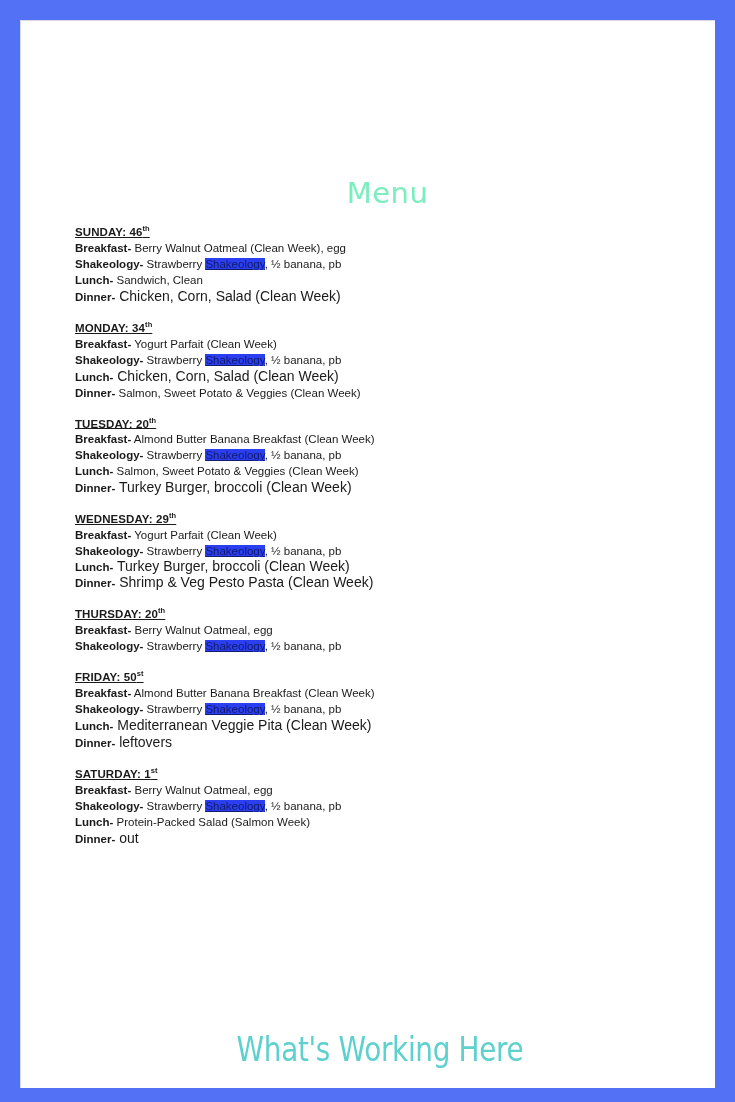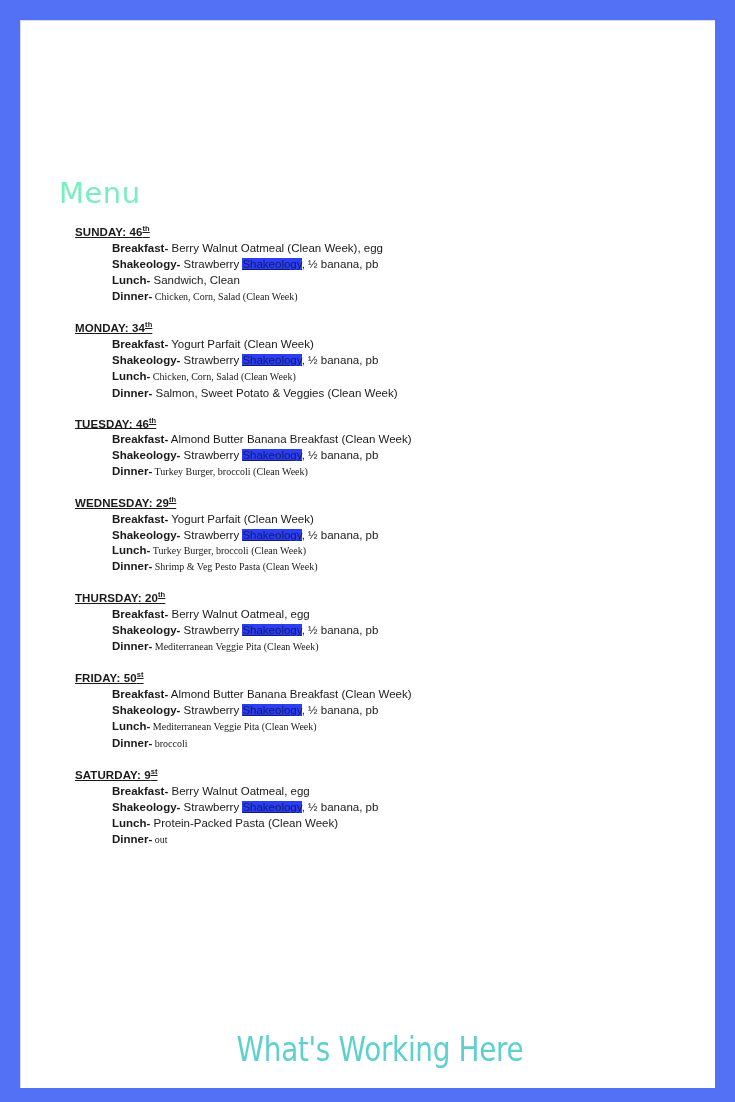--- a/index.html
+++ b/index.html
@@ -35,21 +35,21 @@
     border-top: 1px solid #d8d8e2;
     overflow: hidden;
   }
 
   
   #menu-title {
     position: absolute;
     left: 0;
     top: 155px;
     width: 695px;
-    text-align: left;
+    text-align: center;
     padding-left: 38px;
     box-sizing: border-box;
     font-family: "DejaVu Sans", sans-serif;
     font-size: 29px;
     font-weight: 400;
     letter-spacing: 0.5px;
     color: #7aeebe;
   }
 
   
@@ -70,42 +70,40 @@
     font-weight: bold;
     color: #1a1a1a;
     text-decoration: underline;
     line-height: 16px;
     letter-spacing: 0.1px;
     white-space: nowrap;
   }
   .day-heading sup {
     font-size: 7.5px;
     vertical-align: super;
-    text-decoration: underline;
   }
 
   .meal-line {
     font-family: "Liberation Sans", sans-serif;
     font-size: 11.5px;
     color: #1a1a1a;
     line-height: 16px;
     white-space: nowrap;
-    margin-left: 37px;
   }
   .meal-line .lbl {
     font-weight: bold;
   }
   .meal-line .sep {
     font-weight: bold;
   }
 
   
   .meal-line.serif .txt {
-    font-family: Liberation Serif, serif;
-    font-size: 10px;
+    font-family: Liberation Sans, sans-serif;
+    font-size: 14px;
   }
   .meal-line.sans .txt {
     font-family: "Liberation Sans", sans-serif;
   }
   .meal-line.tight {
     line-height: 14px;
   }
 
   
   .link-sel {
@@ -151,50 +149,50 @@
           <div class="meal-line serif"><span class="lbl">Dinner</span><span class="sep">-</span><span class="txt"> Chicken, Corn, Salad (Clean Week)</span></div>
         </div>
         <div class="day-block">
           <div class="day-heading"><span>MONDAY: 34</span><sup>th</sup></div>
           <div class="meal-line sans"><span class="lbl">Breakfast</span><span class="sep">-</span><span class="txt"> Yogurt Parfait (Clean Week)</span></div>
           <div class="meal-line sans"><span class="lbl">Shakeology</span><span class="sep">-</span><span class="txt"> Strawberry </span><a class="link-sel" href="#">Shakeology</a><span class="txt">, ½ banana, pb</span></div>
           <div class="meal-line serif"><span class="lbl">Lunch</span><span class="sep">-</span><span class="txt"> Chicken, Corn, Salad (Clean Week)</span></div>
           <div class="meal-line sans"><span class="lbl">Dinner</span><span class="sep">-</span><span class="txt"> Salmon, Sweet Potato &amp; Veggies (Clean Week)</span></div>
         </div>
         <div class="day-block">
-          <div class="day-heading"><span>TUESDAY: 46</span><sup>th</sup></div>
+          <div class="day-heading"><span>TUESDAY: 20</span><sup>th</sup></div>
           <div class="meal-line sans"><span class="lbl">Breakfast</span><span class="sep">-</span><span class="txt"> Almond Butter Banana Breakfast (Clean Week)</span></div>
           <div class="meal-line sans"><span class="lbl">Shakeology</span><span class="sep">-</span><span class="txt"> Strawberry </span><a class="link-sel" href="#">Shakeology</a><span class="txt">, ½ banana, pb</span></div>
+          <div class="meal-line sans"><span class="lbl">Lunch</span><span class="sep">-</span><span class="txt"> Salmon, Sweet Potato &amp; Veggies (Clean Week)</span></div>
           <div class="meal-line serif"><span class="lbl">Dinner</span><span class="sep">-</span><span class="txt"> Turkey Burger, broccoli (Clean Week)</span></div>
         </div>
         <div class="day-block">
           <div class="day-heading"><span>WEDNESDAY: 29</span><sup>th</sup></div>
           <div class="meal-line sans"><span class="lbl">Breakfast</span><span class="sep">-</span><span class="txt"> Yogurt Parfait (Clean Week)</span></div>
           <div class="meal-line sans"><span class="lbl">Shakeology</span><span class="sep">-</span><span class="txt"> Strawberry </span><a class="link-sel" href="#">Shakeology</a><span class="txt">, ½ banana, pb</span></div>
           <div class="meal-line serif tight"><span class="lbl">Lunch</span><span class="sep">-</span><span class="txt"> Turkey Burger, broccoli (Clean Week)</span></div>
           <div class="meal-line serif"><span class="lbl">Dinner</span><span class="sep">-</span><span class="txt"> Shrimp &amp; Veg Pesto Pasta (Clean Week)</span></div>
         </div>
         <div class="day-block">
           <div class="day-heading"><span>THURSDAY: 20</span><sup>th</sup></div>
           <div class="meal-line sans"><span class="lbl">Breakfast</span><span class="sep">-</span><span class="txt"> Berry Walnut Oatmeal, egg</span></div>
           <div class="meal-line sans"><span class="lbl">Shakeology</span><span class="sep">-</span><span class="txt"> Strawberry </span><a class="link-sel" href="#">Shakeology</a><span class="txt">, ½ banana, pb</span></div>
-          <div class="meal-line serif"><span class="lbl">Dinner</span><span class="sep">-</span><span class="txt"> Mediterranean Veggie Pita (Clean Week)</span></div>
         </div>
         <div class="day-block">
           <div class="day-heading"><span>FRIDAY: 50</span><sup>st</sup></div>
           <div class="meal-line sans"><span class="lbl">Breakfast</span><span class="sep">-</span><span class="txt"> Almond Butter Banana Breakfast (Clean Week)</span></div>
           <div class="meal-line sans"><span class="lbl">Shakeology</span><span class="sep">-</span><span class="txt"> Strawberry </span><a class="link-sel" href="#">Shakeology</a><span class="txt">, ½ banana, pb</span></div>
           <div class="meal-line serif"><span class="lbl">Lunch</span><span class="sep">-</span><span class="txt"> Mediterranean Veggie Pita (Clean Week)</span></div>
-          <div class="meal-line serif"><span class="lbl">Dinner</span><span class="sep">-</span><span class="txt"> broccoli</span></div>
+          <div class="meal-line serif"><span class="lbl">Dinner</span><span class="sep">-</span><span class="txt"> leftovers</span></div>
         </div>
         <div class="day-block">
-          <div class="day-heading"><span>SATURDAY: 9</span><sup>st</sup></div>
+          <div class="day-heading"><span>SATURDAY: 1</span><sup>st</sup></div>
           <div class="meal-line sans"><span class="lbl">Breakfast</span><span class="sep">-</span><span class="txt"> Berry Walnut Oatmeal, egg</span></div>
           <div class="meal-line sans"><span class="lbl">Shakeology</span><span class="sep">-</span><span class="txt"> Strawberry </span><a class="link-sel" href="#">Shakeology</a><span class="txt">, ½ banana, pb</span></div>
-          <div class="meal-line sans"><span class="lbl">Lunch</span><span class="sep">-</span><span class="txt"> Protein-Packed Pasta (Clean Week)</span></div>
+          <div class="meal-line sans"><span class="lbl">Lunch</span><span class="sep">-</span><span class="txt"> Protein-Packed Salad (Salmon Week)</span></div>
           <div class="meal-line serif"><span class="lbl">Dinner</span><span class="sep">-</span><span class="txt"> out</span></div>
         </div>
       </div>
 
     <div id="brand-footer">What's Working Here</div>
 
   </div>
 </div>
 
 </body></html>

